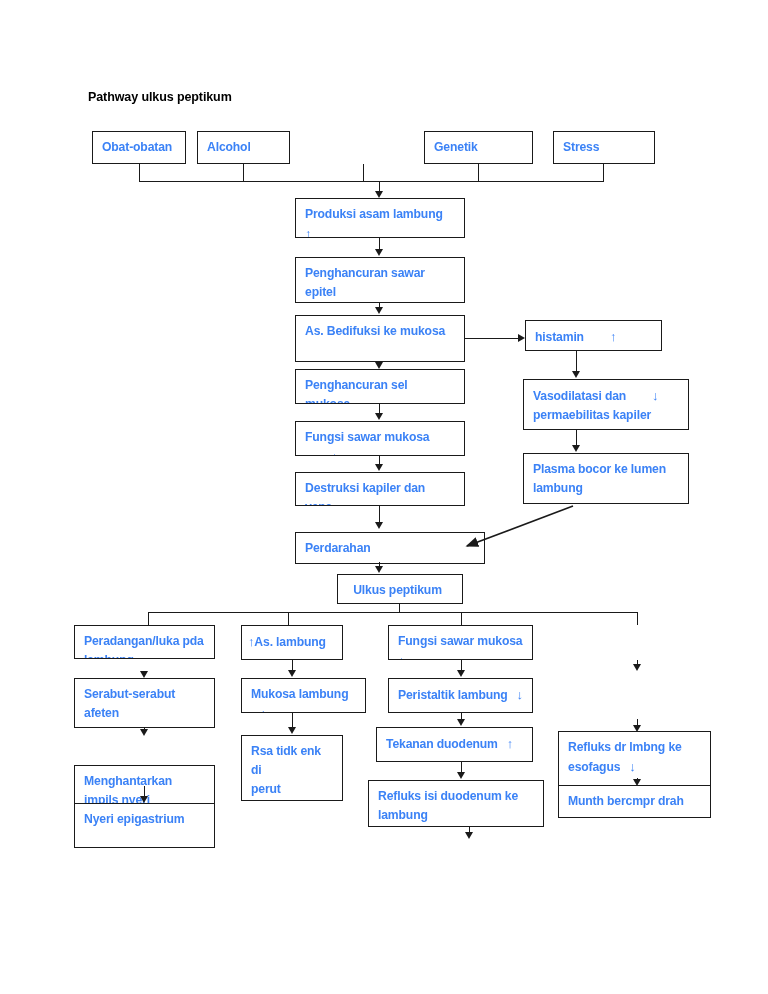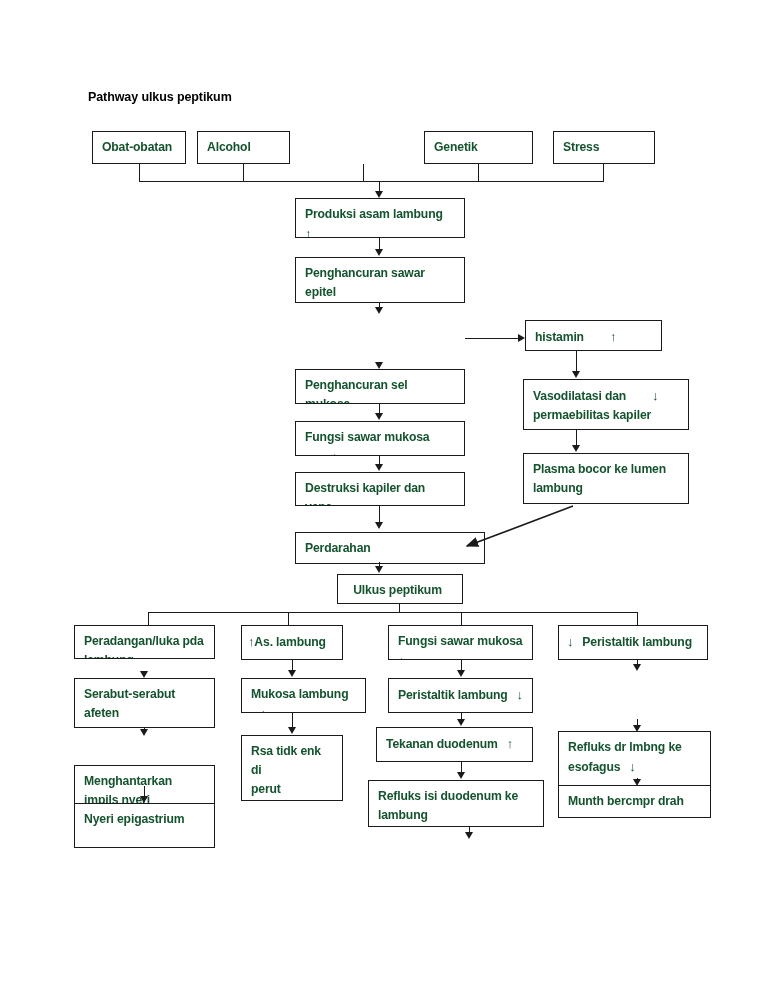--- a/index.html
+++ b/index.html
@@ -27,21 +27,21 @@
     letter-spacing: -0.1px;
     white-space: nowrap;
   }
   .node {
     position: absolute;
     box-sizing: border-box;
     border: 1.3px solid #1a1a1a;
     background: #ffffff;
     font-size: 12.2px;
     font-weight: 700;
-    color: #14532d;
+    color: #3b82f6;
     letter-spacing: -0.15px;
     line-height: 1.55;
     padding: 6px 9px 4px 9px;
     overflow: hidden;
   }
   .node.center-text {
     text-align: center;
     padding-left: 4px;
   }
   .node .arr {
@@ -116,20 +116,21 @@
     <span>Produksi asam lambung</span><span class="sp"></span><span class="arr">↑</span>
   </div>
   <div class="vline" style="left:379px; top:238px; height:11px;"></div>
   <div class="arrowdown" style="left:375px; top:249px;"></div>
 
   <div class="node" style="left:295px; top:257px; width:170px; height:46px; white-space:pre-line;">Penghancuran sawar
 epitel</div>
   <div class="vline" style="left:379px; top:303px; height:5px;"></div>
   <div class="arrowdown" style="left:375px; top:307px;"></div>
 
+  <div class="node" style="left:295px; top:315px; width:170px; height:47px;">As. Bedifuksi ke mukosa</div>
   <div class="vline" style="left:379px; top:362px; height:2px;"></div>
   <div class="arrowdown" style="left:375px; top:362px;"></div>
 
   <div class="node" style="left:295px; top:369px; width:170px; height:35px;">Penghancuran sel mukosa</div>
   <div class="vline" style="left:379px; top:404px; height:10px;"></div>
   <div class="arrowdown" style="left:375px; top:413px;"></div>
 
   <div class="node" style="left:295px; top:421px; width:170px; height:35px;">
     <span>Fungsi sawar mukosa</span><span class="sp-wide"></span><span class="arr">↓</span>
   </div>
@@ -230,23 +231,20 @@
   </div>
   <div class="vline" style="left:461px; top:762px; height:11px;"></div>
   <div class="arrowdown" style="left:457px; top:772px;"></div>
 
   <div class="node" style="left:368px; top:780px; width:176px; height:47px; white-space:pre-line;">Refluks  isi duodenum ke
 lambung</div>
   <div class="vline" style="left:469px; top:827px; height:6px;"></div>
   <div class="arrowdown" style="left:465px; top:832px;"></div>
 
 
-  <div class="node" style="left:558px; top:625px; width:150px; height:35px; padding-left:8px;">
-    <span class="arr">↓</span><span class="sp"></span><span>Peristaltik lambung</span>
-  </div>
   <div class="vline" style="left:637px; top:660px; height:5px;"></div>
   <div class="arrowdown" style="left:633px; top:664px;"></div>
 
   <div class="vline" style="left:637px; top:719px; height:8px;"></div>
   <div class="arrowdown" style="left:633px; top:725px;"></div>
 
   <div class="node" style="left:558px; top:731px; width:153px; height:61px;">
     <span>Refluks dr lmbng ke</span><br>
     <span>esofagus</span><span class="sp"></span><span class="arr">↓</span>
   </div>

